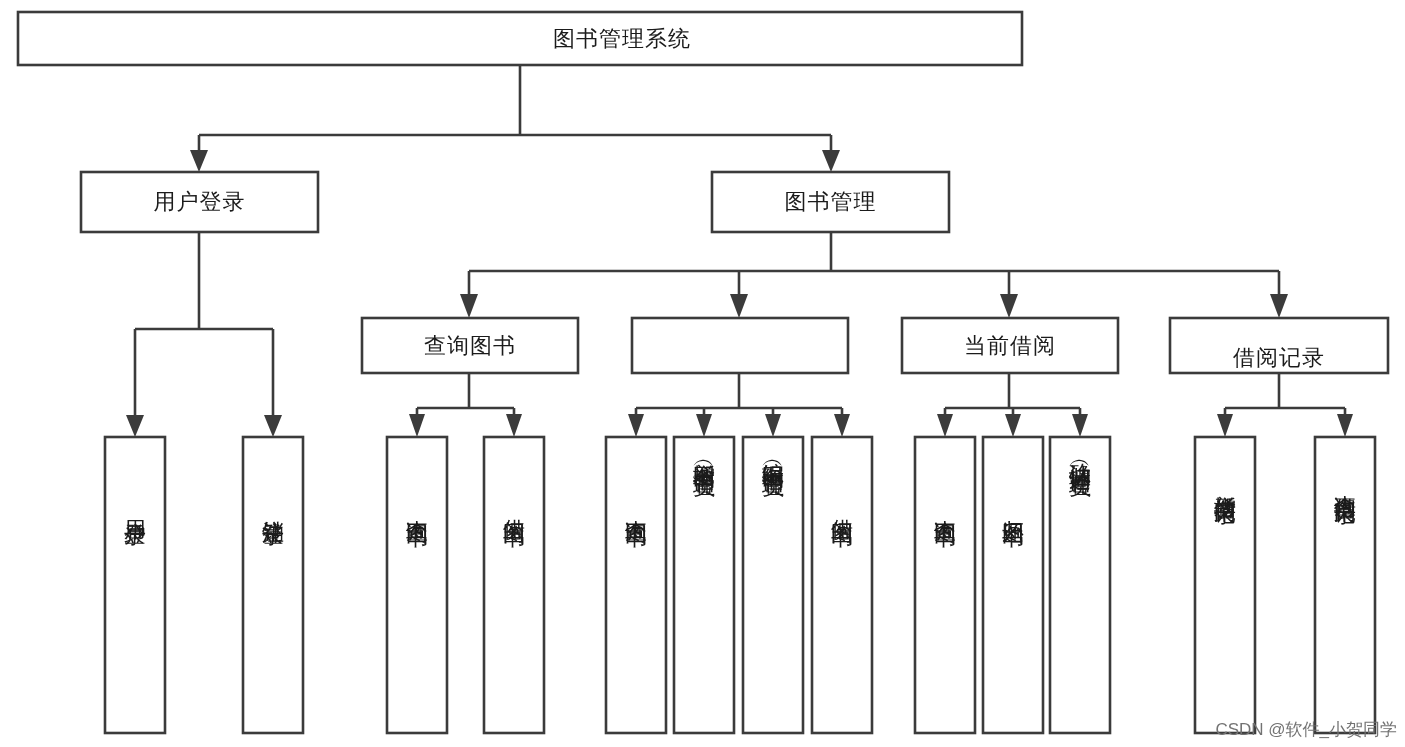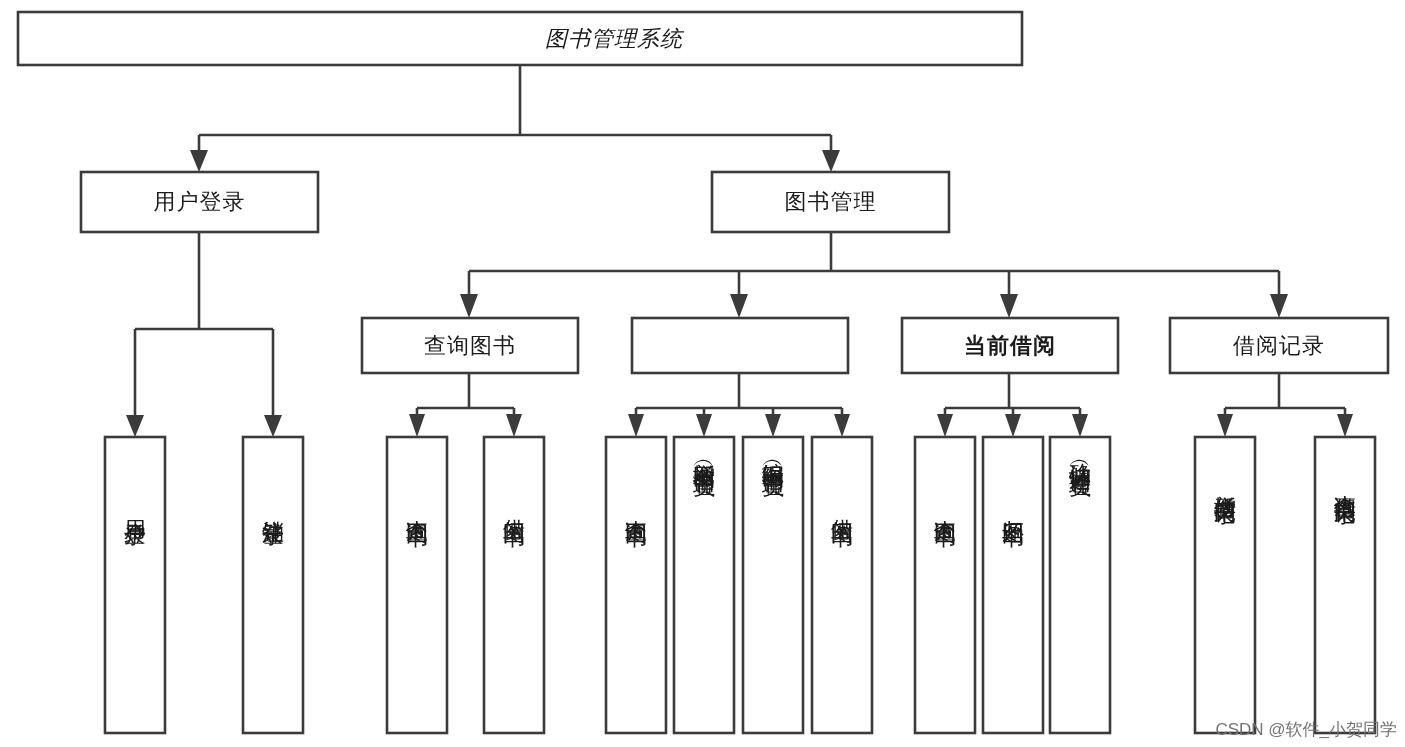--- a/index.html
+++ b/index.html
@@ -176,42 +176,42 @@
 
       <rect class="node-box" x="915" y="437" width="60" height="296"></rect>
       <rect class="node-box" x="983" y="437" width="60" height="296"></rect>
       <rect class="node-box" x="1050" y="437" width="60" height="296"></rect>
 
       <rect class="node-box" x="1195" y="437" width="60" height="296"></rect>
       <rect class="node-box" x="1315" y="437" width="60" height="296"></rect>
     </g>
   </svg>
 
-  <div class="hlabel-wrap" style="left:18px; top:12px; width:1192px; height:53px;font-style:italic;">
+  <div class="hlabel-wrap" style="left:26px; top:12px; width:1192px; height:53px;">
     <span class="hlabel-text">图书管理系统</span>
   </div>
 
   <div class="hlabel-wrap" style="left:81px; top:172px; width:237px; height:60px;">
     <span class="hlabel-text">用户登录</span>
   </div>
 
   <div class="hlabel-wrap" style="left:712px; top:172px; width:237px; height:60px;">
     <span class="hlabel-text">图书管理</span>
   </div>
 
   <div class="hlabel-wrap" style="left:362px; top:318px; width:216px; height:55px;">
     <span class="hlabel-text">查询图书</span>
   </div>
 
 
-  <div class="hlabel-wrap" style="left:902px; top:318px; width:216px; height:55px;font-weight:bold;">
+  <div class="hlabel-wrap" style="left:902px; top:318px; width:216px; height:55px;">
     <span class="hlabel-text">当前借阅</span>
   </div>
 
-  <div class="hlabel-wrap" style="left:1170px; top:318px; width:218px; height:55px;">
+  <div class="hlabel-wrap" style="left:1170px; top:318px; width:218px; height:55px;align-items:flex-end;">
     <span class="hlabel-text">借阅记录</span>
   </div>
 
   <div class="vlabel-wrap" style="left:105px; top:437px; width:60px; height:296px; padding-top:65px;">
     <span class="vlabel-text">用户登录</span>
   </div>
 
   <div class="vlabel-wrap" style="left:243px; top:437px; width:60px; height:296px; padding-top:65px;">
     <span class="vlabel-text">注销登录</span>
   </div>

